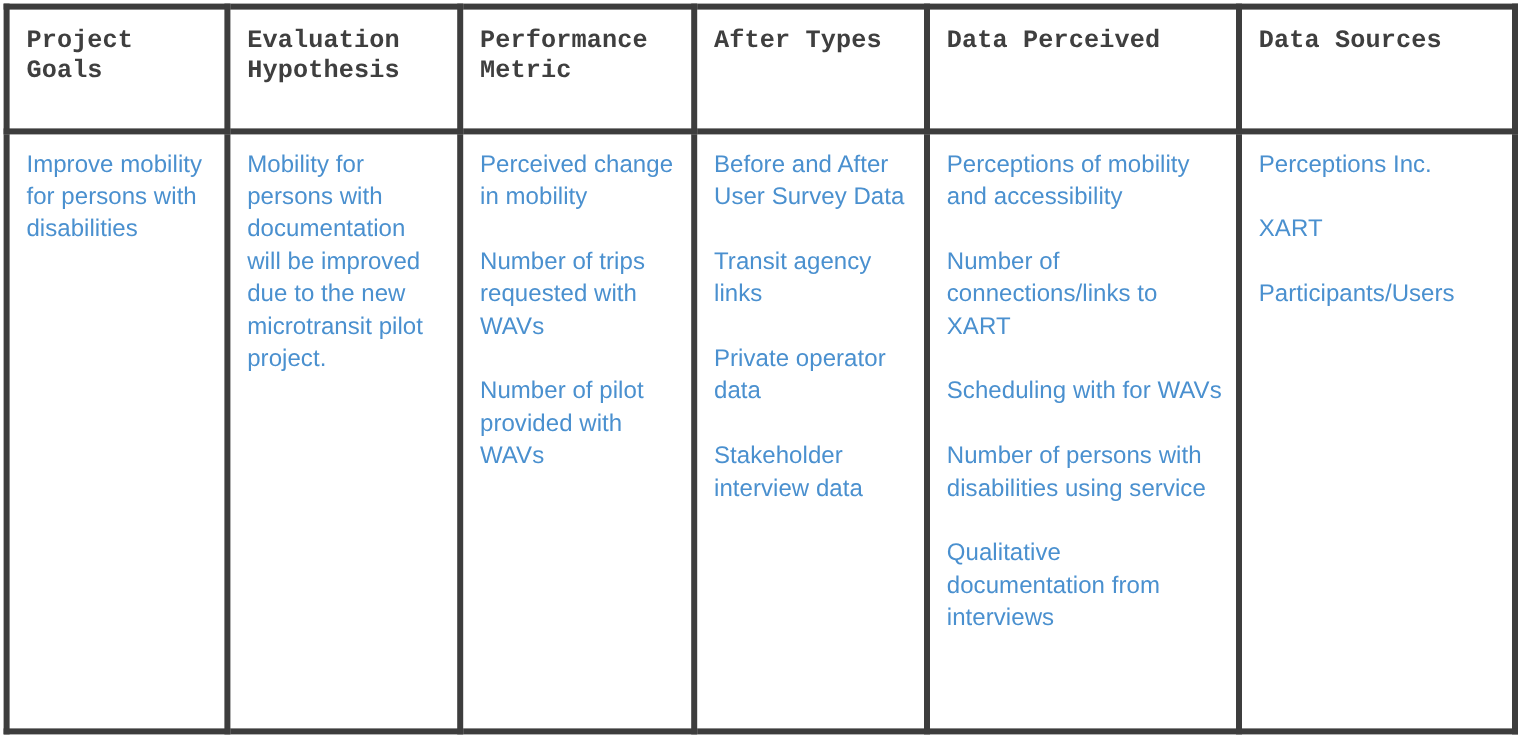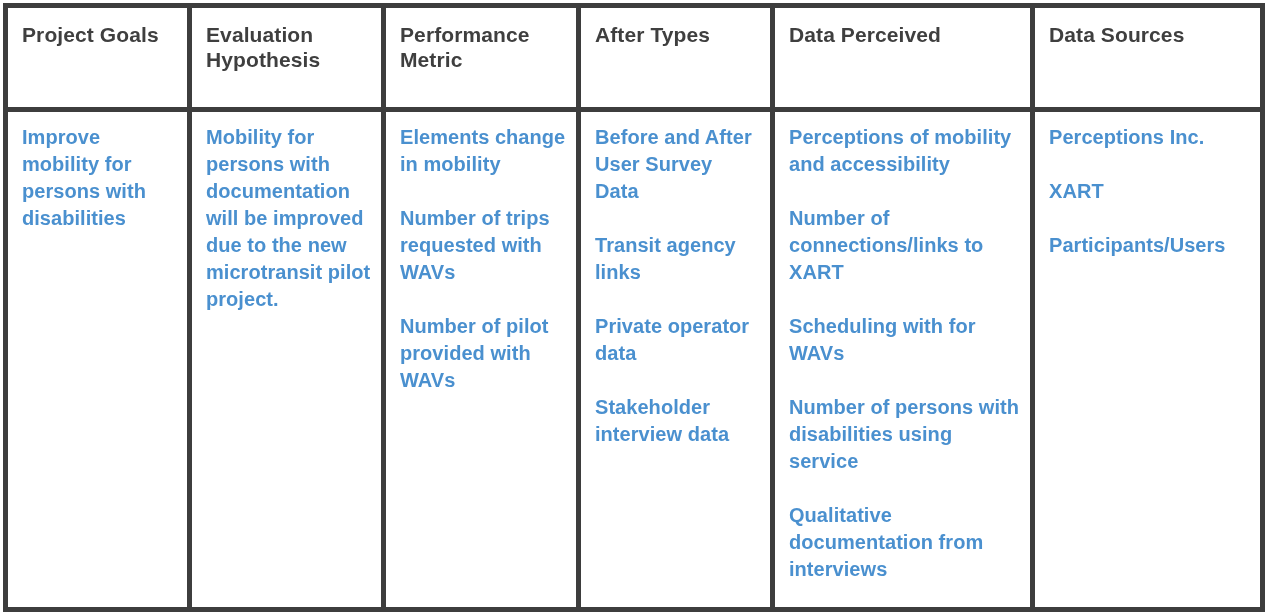--- a/index.html
+++ b/index.html
@@ -45,34 +45,35 @@
     text-align: left;
     padding: 14px 0 0 14px;
   }
   .hdr-text {
     display: block;
     color: #3f3f3f;
     font-size: 21px;
     font-weight: bold;
     line-height: 25px;
     letter-spacing: 0.1px;
+    font-family: Liberation Mono, monospace;
   }
 
   
   table.matrix td {
     padding: 12px 10px 10px 14px;
   }
   .cell-stack {
     display: block;
   }
   .para {
     display: block;
     color: #4a90cf;
     font-size: 20px;
-    font-weight: bold;
+    font-weight: normal;
     line-height: 27px;
     letter-spacing: 0.05px;
     margin: 0 0 27px 0;
     white-space: normal;
     overflow-wrap: break-word;
   }
   .para:last-child {
     margin-bottom: 0;
   }
   
@@ -134,21 +135,21 @@
             <span class="para">Improve mobility for persons with disabilities</span>
           </span>
         </td>
         <td class="col-hypothesis">
           <span class="cell-stack">
             <span class="para">Mobility for persons with documentation will be improved due to the new microtransit pilot project.</span>
           </span>
         </td>
         <td class="col-metric">
           <span class="cell-stack">
-            <span class="para">Elements change in mobility</span>
+            <span class="para">Perceived change in mobility</span>
             <span class="para">Number of trips requested with WAVs</span>
             <span class="para">Number of pilot provided with WAVs</span>
           </span>
         </td>
         <td class="col-types">
           <span class="cell-stack">
             <span class="para">Before and After User Survey Data</span>
             <span class="para">Transit agency links</span>
             <span class="para">Private operator data</span>
             <span class="para">Stakeholder interview data</span>

